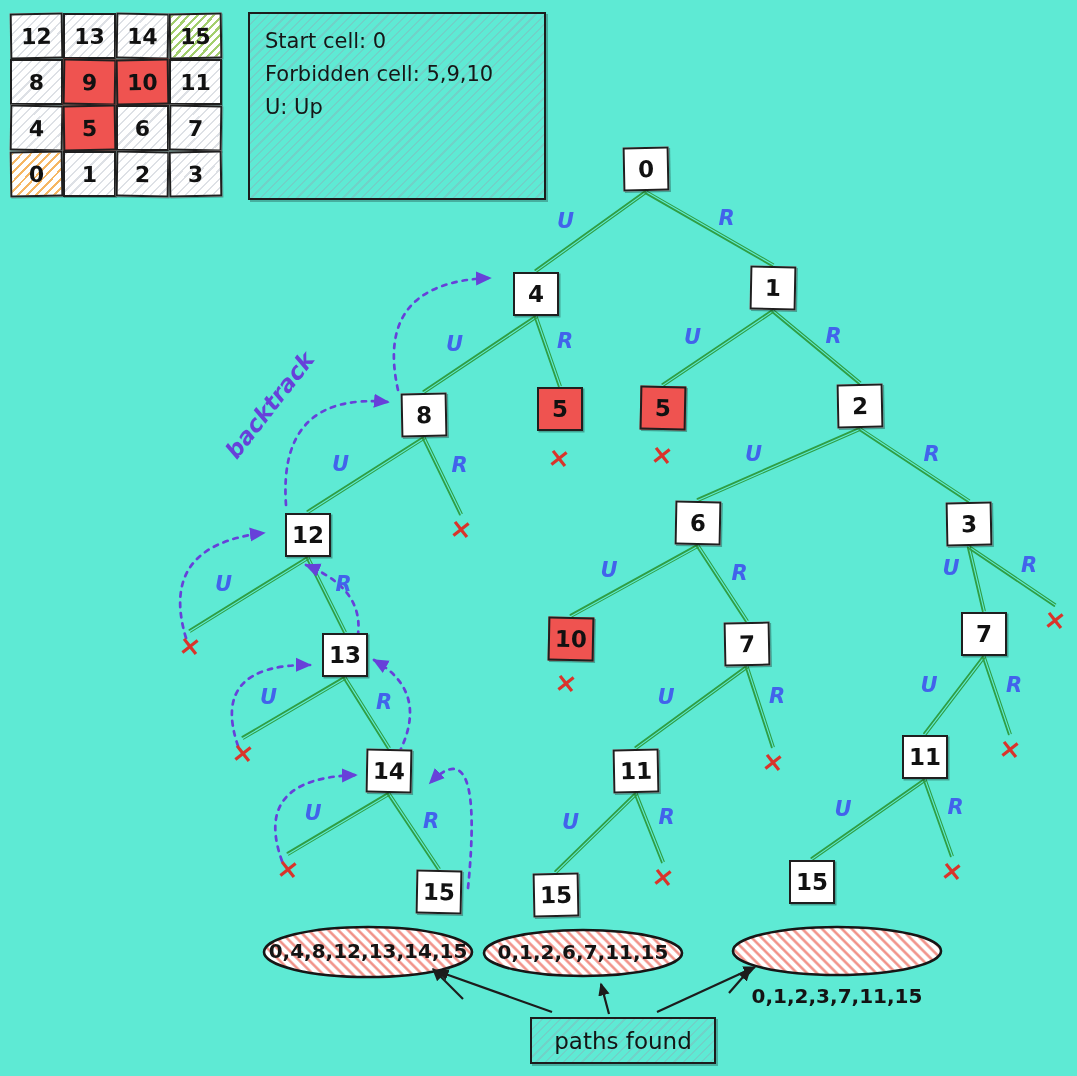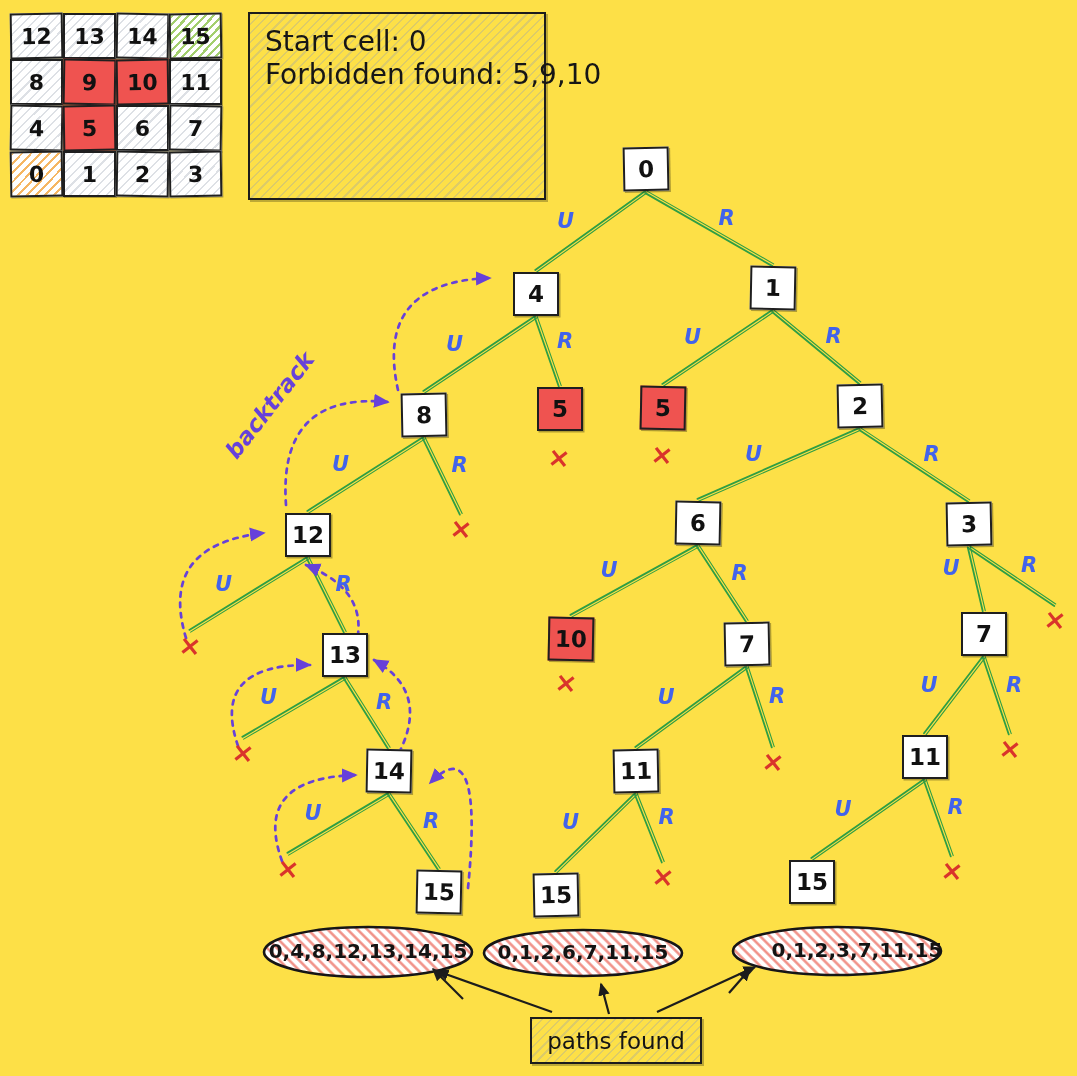--- a/index.html
+++ b/index.html
@@ -1,36 +1,36 @@
 <!DOCTYPE html>
 <html><head>
 <meta charset="utf-8">
 <style>
   * { box-sizing: border-box; }
   html,body { margin:0; padding:0; background:#ffffff; }
   body { width:1077px; height:1076px; position:relative; font-family:"DejaVu Sans",sans-serif; color:#1a1a1a; }
-  #canvas { position:absolute; left:0; top:0; width:1077px; height:1076px; background:#fde047; overflow:hidden; }
+  #canvas { position:absolute; left:0; top:0; width:1077px; height:1076px; background:#5eead4; overflow:hidden; }
   #tree-svg { position:absolute; left:0; top:0; }
 
   
   .hatch-gray  { background-image:repeating-linear-gradient(135deg, rgba(150,160,175,.32) 0 1.6px, transparent 1.6px 6.5px); }
 
   
   #grid { position:absolute; left:10px; top:13px; display:grid; grid-template-columns:repeat(4,53px); grid-template-rows:repeat(4,46px); }
   .gcell { border:2.4px solid #1f1f1f; background-color:#fff; display:flex; align-items:center; justify-content:center;
            font-size:22px; font-weight:600; color:#111; box-shadow:1px 1px 0 rgba(0,0,0,.30); }
   .gcell.normal    { background-image:repeating-linear-gradient(135deg, rgba(150,160,175,.32) 0 1.6px, transparent 1.6px 6.5px); }
   .gcell.start     { background-image:repeating-linear-gradient(135deg, rgba(243,164,60,.8) 0 2px, transparent 2px 6.5px); }
   .gcell.goal      { background-image:repeating-linear-gradient(135deg, rgba(140,195,74,.8) 0 2.2px, transparent 2.2px 6px); }
   .gcell.forbidden { background-color:#ef5350; }
 
   
   #legend { position:absolute; left:248px; top:12px; width:298px; height:188px; border:2.6px solid #1c1c1c;
             padding:11px 15px; box-shadow:2px 2px 0 rgba(0,0,0,.25); }
-  .legend-line { font-size:28px; line-height:33px; color:#161616; white-space:nowrap; }
+  .legend-line { font-size:21px; line-height:33px; color:#161616; white-space:nowrap; }
 
   
   .node { position:absolute; width:46px; height:44px; border:2.4px solid #1f1f1f; background-color:#fff;
           display:flex; align-items:center; justify-content:center; font-size:23px; font-weight:600; color:#111;
           box-shadow:1.5px 1.5px 0 rgba(0,0,0,.30); }
   .node.forbidden { background-color:#ef5350; }
 
   
   .move { position:absolute; color:#4263eb; font-size:21px; font-weight:700; font-style:italic; }
 
@@ -39,21 +39,21 @@
            line-height:26px; text-align:center; transform:rotate(7deg); }
 
   
   #backtrack-label { position:absolute; left:206px; top:392px; color:#6741d9; font-size:23px; font-weight:600;
                      font-style:italic; transform:rotate(-52deg); white-space:nowrap; }
 
   
   .pathtext { position:absolute; text-align:center; font-size:20px; font-weight:600; color:#141414; white-space:nowrap; }
 
   
-  #paths-found-box { position:absolute; left:530px; top:1017px; width:172px; height:47px; border:2.6px solid #1c1c1c;
+  #paths-found-box { position:absolute; left:530px; top:1017px; width:186px; height:47px; border:2.6px solid #1c1c1c;
                      display:flex; align-items:center; justify-content:center; font-size:23px; color:#141414;
                      box-shadow:2px 2px 0 rgba(0,0,0,.25); }
 </style>
 </head>
 <body>
 
 <div id="canvas">
   <svg id="tree-svg" width="1077" height="1076" viewBox="0 0 1077 1076">
       <defs>
         <marker id="ah-purple" viewBox="0 0 10 10" refX="8" refY="5" markerWidth="6.5" markerHeight="6.5" orient="auto">
@@ -158,21 +158,22 @@
       <div class="gcell normal" style="transform: rotate(0deg);">6</div>
       <div class="gcell normal" style="transform: rotate(0.9deg);">7</div>
       <div class="gcell start" style="transform: rotate(-0.9deg);">0</div>
       <div class="gcell normal" style="transform: rotate(0deg);">1</div>
       <div class="gcell normal" style="transform: rotate(0.9deg);">2</div>
       <div class="gcell normal" style="transform: rotate(-0.9deg);">3</div>
     </div>
 
   <div id="legend" class="hatch-gray">
       <div class="legend-line">Start cell: 0</div>
-      <div class="legend-line">Forbidden found: 5,9,10</div>
+      <div class="legend-line">Forbidden cell: 5,9,10</div>
+      <div class="legend-line">U: Up</div>
     </div>
 
   <div id="backtrack-label">backtrack</div>
 
   <div id="nodes-layer">
       <div class="node start" style="left: 623px; top: 147px; transform: rotate(-1.1deg);">0</div>
       <div class="node normal" style="left: 513px; top: 272px; transform: rotate(0deg);">4</div>
       <div class="node normal" style="left: 750px; top: 266px; transform: rotate(1.1deg);">1</div>
       <div class="node normal" style="left: 401px; top: 393px; transform: rotate(-1.1deg);">8</div>
       <div class="node forbidden" style="left: 537px; top: 387px; transform: rotate(0deg);">5</div>
@@ -216,21 +217,21 @@
       <div class="move" style="left: 920.5px; top: 672.5px;">U</div>
       <div class="move" style="left: 1006px; top: 672.5px;">R</div>
       <div class="move" style="left: 304.5px; top: 801px;">U</div>
       <div class="move" style="left: 423px; top: 808.5px;">R</div>
       <div class="move" style="left: 562px; top: 810px;">U</div>
       <div class="move" style="left: 658.5px; top: 805px;">R</div>
       <div class="move" style="left: 834.5px; top: 796.5px;">U</div>
       <div class="move" style="left: 947.5px; top: 795px;">R</div>
       <div class="pathtext" style="left: 264px; width: 208px; top: 939px;">0,4,8,12,13,14,15</div>
       <div class="pathtext" style="left: 484px; width: 198px; top: 940px;">0,1,2,6,7,11,15</div>
-      <div class="pathtext" style="left: 733px; width: 208px; top: 938px; margin-left: 20px;">0,1,2,3,7,11,15</div>
+      <div class="pathtext" style="left: 733px; width: 208px; top: 984px;">0,1,2,3,7,11,15</div>
       <div class="xmark" style="left: 545px; top: 445px;">×</div>
       <div class="xmark" style="left: 648px; top: 442px;">×</div>
       <div class="xmark" style="left: 552px; top: 670px;">×</div>
       <div class="xmark" style="left: 447px; top: 516px;">×</div>
       <div class="xmark" style="left: 176px; top: 633px;">×</div>
       <div class="xmark" style="left: 229px; top: 740px;">×</div>
       <div class="xmark" style="left: 1041px; top: 607px;">×</div>
       <div class="xmark" style="left: 759px; top: 749px;">×</div>
       <div class="xmark" style="left: 996px; top: 736px;">×</div>
       <div class="xmark" style="left: 274px; top: 856px;">×</div>

